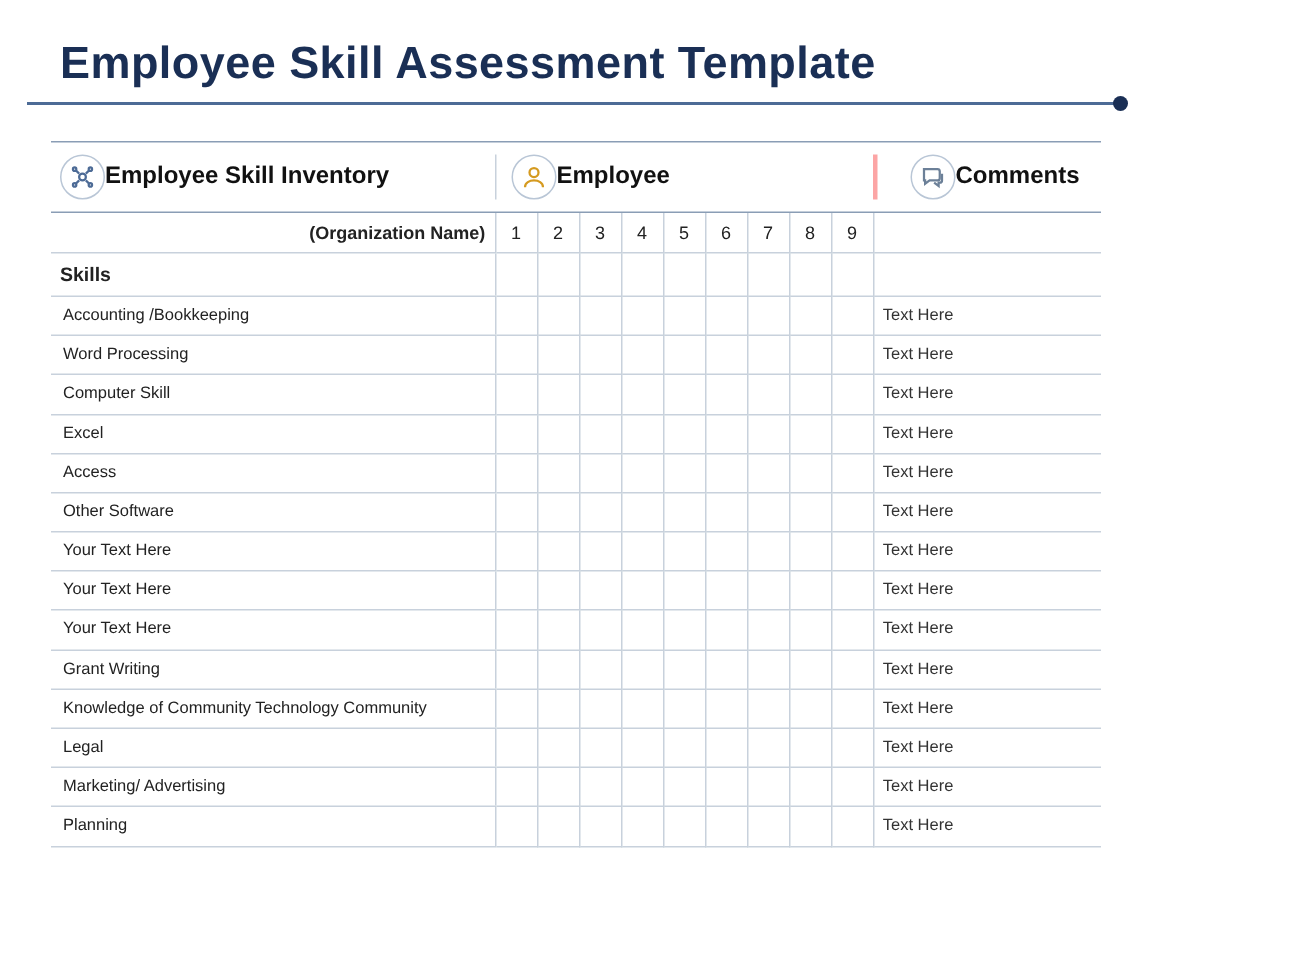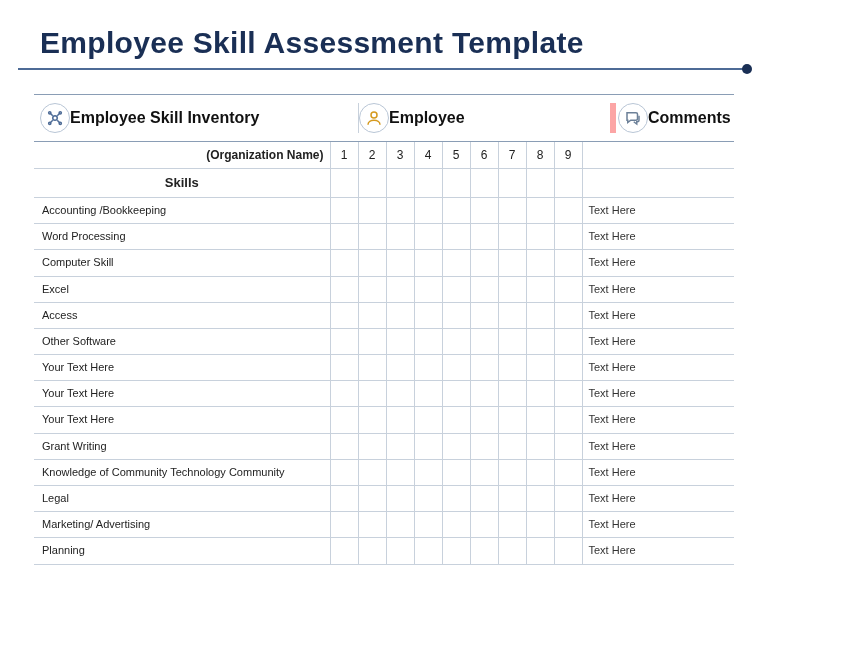--- a/index.html
+++ b/index.html
@@ -14,22 +14,22 @@
     position: relative; height: 2px; background: #4d6b96; margin: 0 0 24px 0;
   }
   .rule::after {
     content: ""; position: absolute; right: -2px; top: -4px;
     width: 10px; height: 10px; border-radius: 50%; background: #1a2f55;
   }
   .sheet { margin: 0 16px; }
   .hdr-row { display: flex; align-items: center; border-top: 1px solid #8a9db5; border-bottom: 1px solid #8a9db5; padding: 8px 0; }
   .hdr-col { display: flex; align-items: center; }
   .hdr-col.inventory { flex: 0 0 296px; padding-left: 6px; }
-  .hdr-col.employee  { flex: 0 0 252px; border-left: 1px solid #c8d1dc; justify-content: flex-start; margin-left: 28px; }
-  .hdr-col.comments  { flex: 1 1 auto; border-left: 6px solid #fca5a5; padding-left: 2px; }
+  .hdr-col.employee  { flex: 0 0 252px; border-left: 1px solid #c8d1dc; padding-left: 10px; justify-content: flex-start; }
+  .hdr-col.comments  { flex: 1 1 auto; border-left: 3px solid #fca5a5; padding-left: 22px; }
   .hdr-label { font-size: 16px; font-weight: 700; color: #111; }
   .hdr-label.centered { text-align: center; }
   .icon-ring {
     width: 30px; height: 30px; border-radius: 50%;
     border: 1px solid #b9c6d6; display: flex; align-items: center; justify-content: center;
     color: #4d6b96; font-size: 15px; background: #fff;
   }
   .icon-ring.emp { color: #d59a1f; }
   .icon-ring.cmt { color: #6c8098; }
   table.grid { width: 100%; border-collapse: collapse; table-layout: fixed; }
@@ -39,21 +39,21 @@
   .grid th, .grid td {
     border-bottom: 1px solid #c8d1dc;
     font-size: 11px; color: #222; padding: 6px 6px;
     text-align: left; vertical-align: middle;
     line-height: 1.2;
   }
   .grid .num { border-left: 1px solid #c8d1dc; border-right: 1px solid #c8d1dc; text-align: center; }
   .grid .cmt { border-left: 1px solid #c8d1dc; text-align: left; color: #333; }
   .grid tr.org th { font-size: 12px; font-weight: 700; text-align: center; }
   .grid tr.org th.skillhead { text-align: right; }
-  .grid tr.skillshdr td.skillhead { font-size: 13px; font-weight: 700; text-align: center; }
+  .grid tr.skillshdr td.skillhead { font-size: 13px; font-weight: 700; }
   .grid td.skill { padding-left: 8px; }
   .grid tr.org .num { font-weight: 400; }
 </style>
 </head>
 <body>
 
 <div class="page">
   <h1 class="title">Employee Skill Assessment Template</h1>
   <div class="rule"></div>
 

